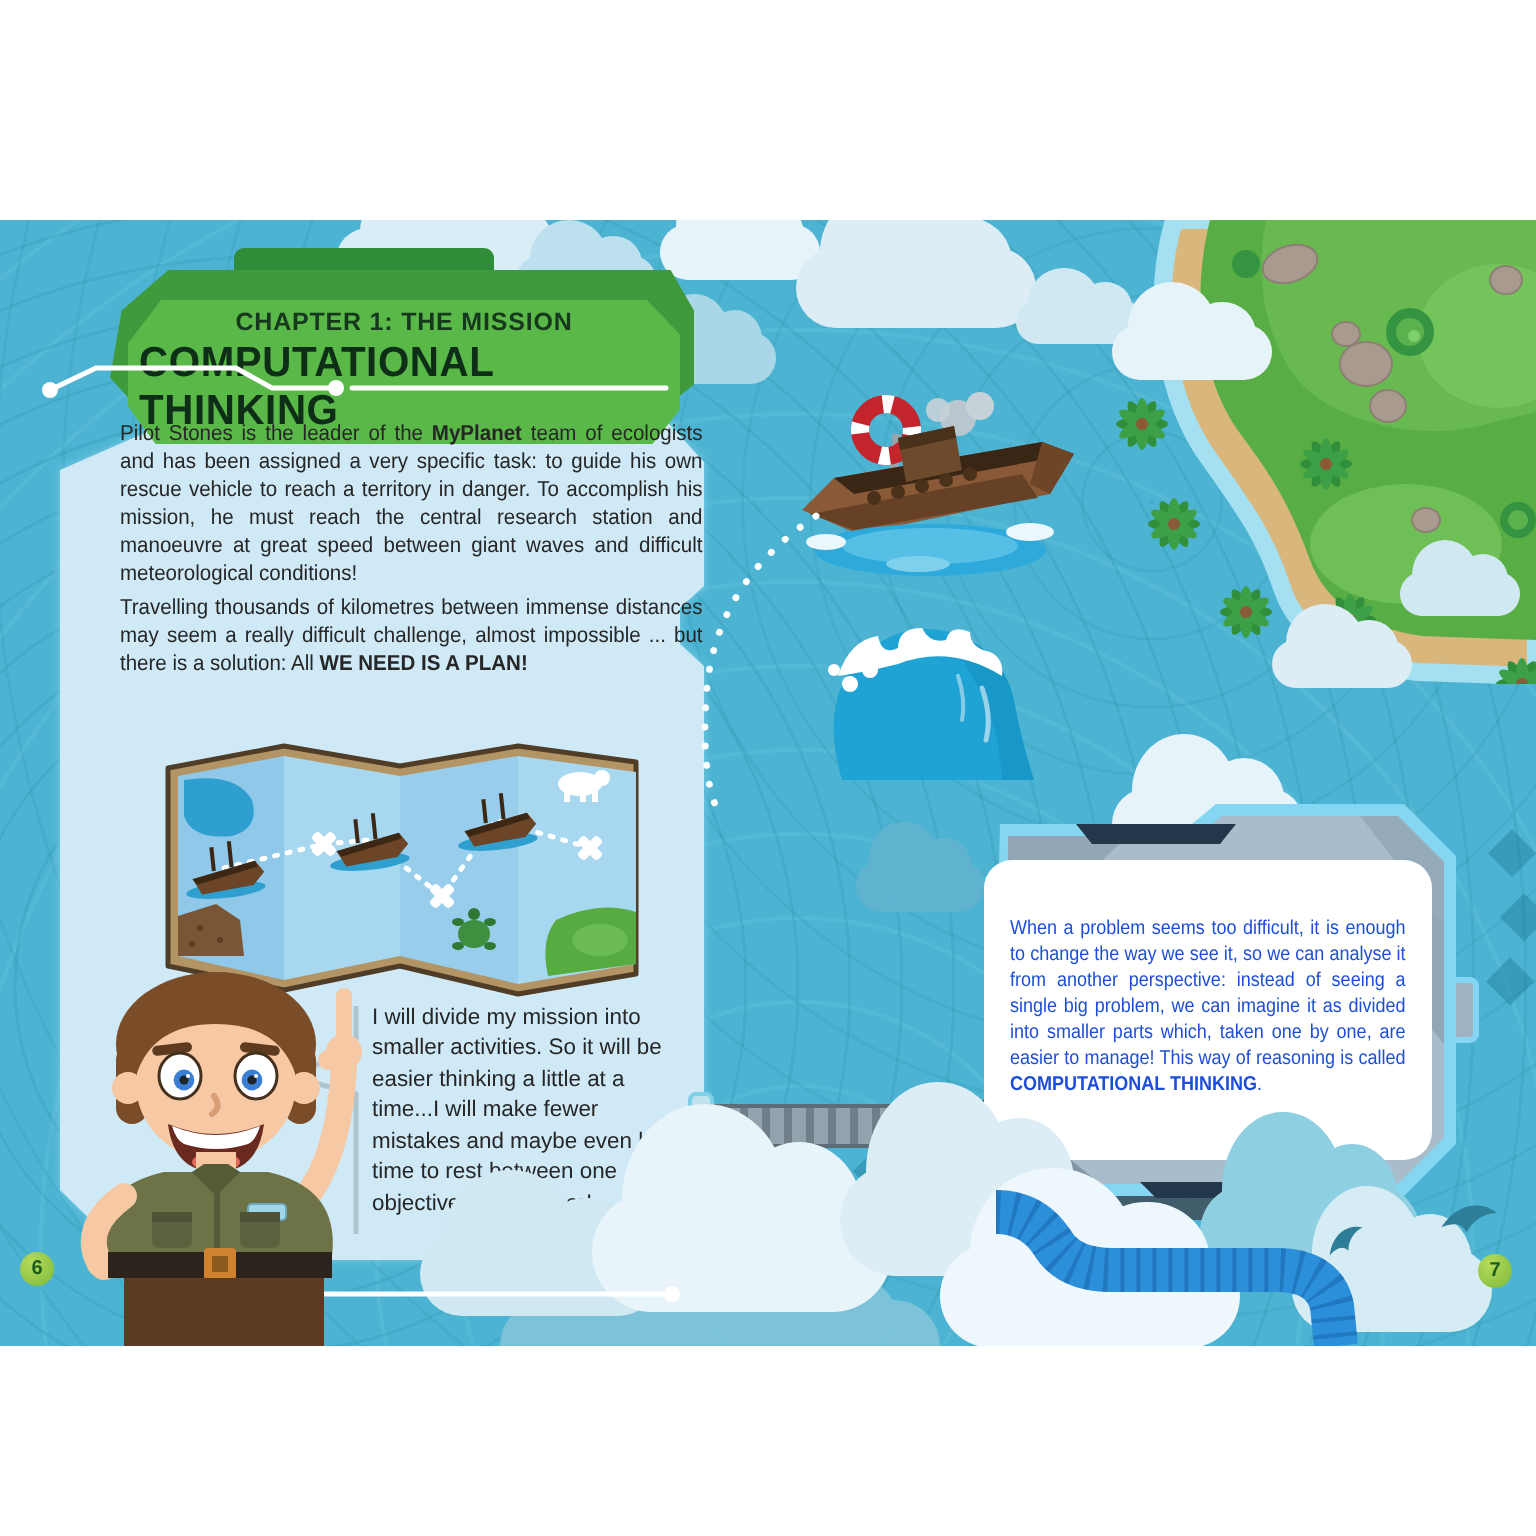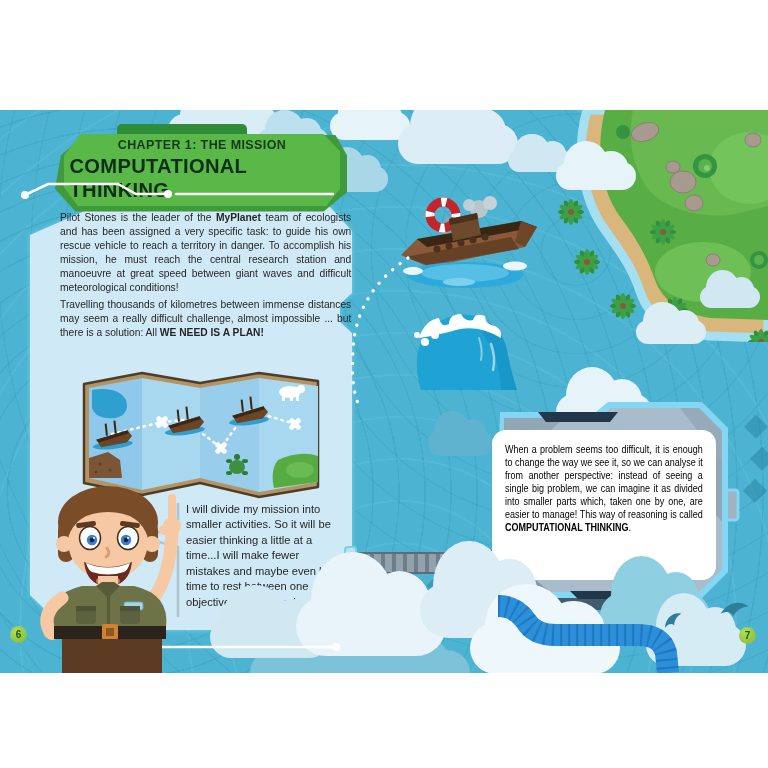--- a/index.html
+++ b/index.html
@@ -19,21 +19,21 @@
   .cloud{position:absolute;border-radius:40px;}
   .cloud:before,.cloud:after{content:"";position:absolute;background:inherit;border-radius:50%;}
   .cloud:before{width:55%;height:160%;left:10%;bottom:14%;}
   .cloud:after{width:42%;height:115%;right:10%;bottom:26%;}
 
   
   .banner{left:55px;top:12px;width:292px;height:92px;z-index:6;}
   .banner-tab{left:62px;top:2px;width:130px;height:16px;background:#2f8c38;border-radius:5px;}
   .banner-back{left:0;top:8px;width:292px;height:84px;background:#3f9a3c;
     clip-path:polygon(2% 30%,10% 6%,96% 6%,100% 30%,100% 74%,92% 97%,7% 97%,0 70%);}
-  .banner-main{left:9px;top:12px;width:276px;height:72px;background:#5ab848;
+  .banner-main{left:9px;top:28px;width:276px;height:72px;background:#5ab848;
     clip-path:polygon(0 30%,6% 0,94% 0,100% 24%,100% 76%,95% 100%,5% 100%,0 74%);
     display:flex;flex-direction:column;align-items:center;justify-content:center;}
   .kicker{font-size:12.5px;font-weight:700;color:#16381c;letter-spacing:.4px;}
   .title{font-size:21px;font-weight:700;color:#0e2e17;letter-spacing:.3px;margin-top:2px;
     transform:scaleX(.96);}
 
   
   .panel-wrap{left:30px;top:97px;width:322px;height:423px;z-index:5;
     filter:drop-shadow(0 0 2.5px rgba(126,207,232,.95));}
   .panel{width:322px;height:423px;background:#cfe9f6;
@@ -42,21 +42,21 @@
   .intro p{margin:0 0 3px 0;font-size:10.8px;line-height:1.3;text-align:justify;
     transform:scaleX(.95);transform-origin:0 0;width:105%;}
   .intro b{font-weight:700;}
 
   .bubble-text{left:186px;top:392px;width:160px;z-index:6;font-size:11.2px;line-height:1.38;
     color:#262626;}
 
   
   .station{left:466px;top:292px;width:278px;height:212px;z-index:5;}
   .station-note{left:26px;top:28px;width:224px;height:150px;background:#fff;border-radius:14px;
-    padding:13px 13px;color:#000000;}
+    padding:28px 13px;color:#1d4ed8;}
   .station-note .txt{font-size:10px;line-height:1.3;text-align:justify;
     transform:scaleX(.9);transform-origin:0 0;width:111%;}
   .station-note b{font-weight:700;}
 
   
   .pier{left:352px;top:442px;width:118px;height:22px;z-index:5;
     background:repeating-linear-gradient(90deg,#93a3ae 0 7px,#6f7e89 7px 11px);
     border-top:2px solid #5d6c76;border-bottom:2px solid #5d6c76;}
   .pier-tab{left:344px;top:436px;width:13px;height:34px;background:#bfe2ef;
     border:2px solid #7ecfe8;border-radius:4px;z-index:5;}

